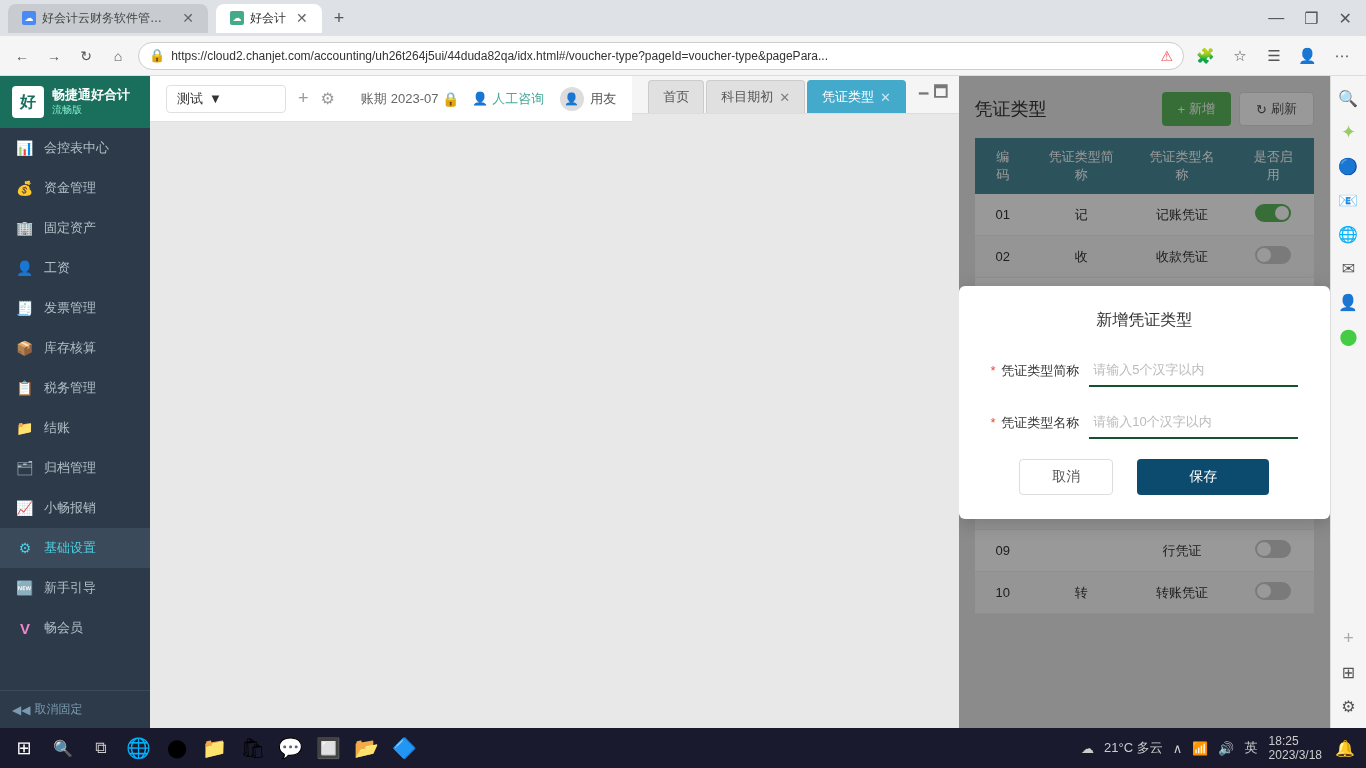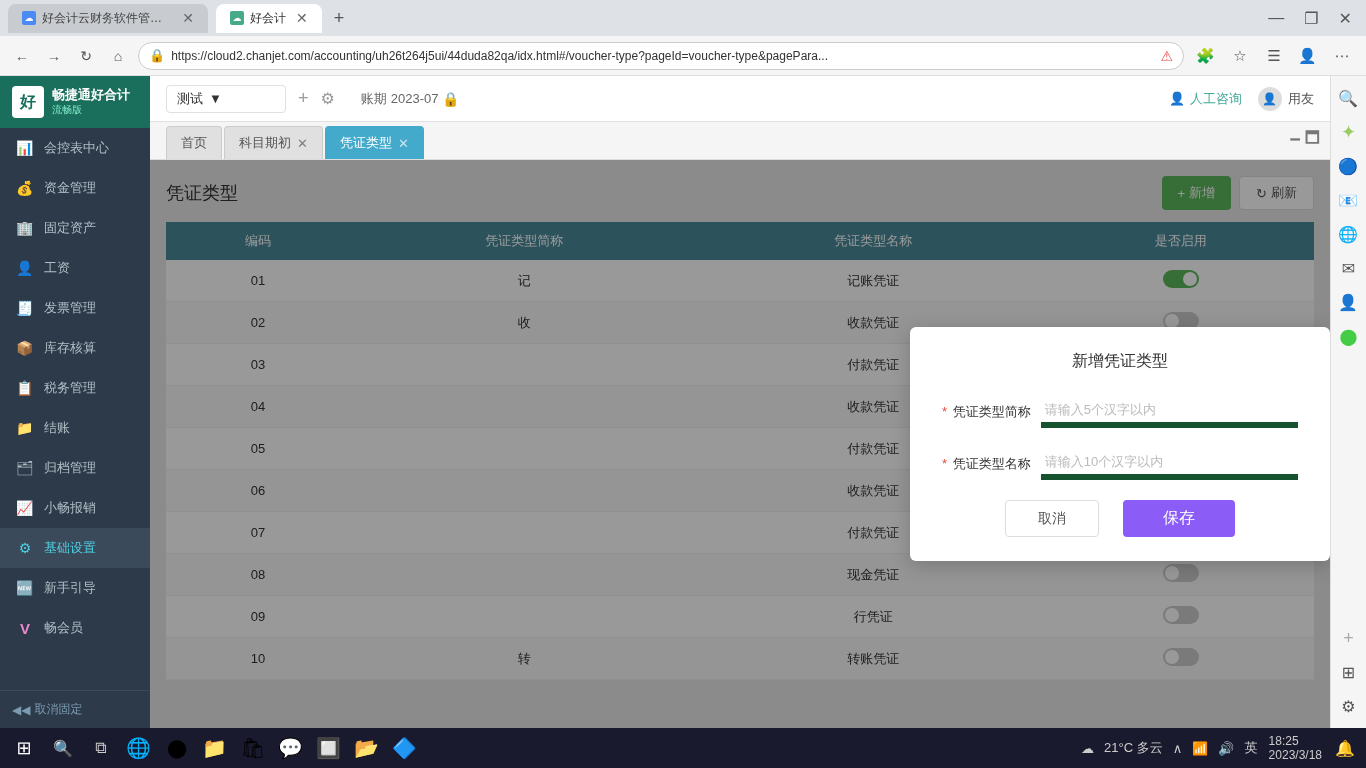--- a/index.html
+++ b/index.html
@@ -46,21 +46,21 @@
     .sidebar-scroll::-webkit-scrollbar { width: 4px; }
     .sidebar-scroll::-webkit-scrollbar-thumb { background: #4a5a6a; border-radius: 2px; }
     .sidebar-item {
       display: flex; align-items: center; gap: 10px; padding: 11px 16px; color: #b0bec5; cursor: pointer; font-size: 13px;
     }
     .sidebar-item.highlighted { background: #3a4a5a; color: #4dd0e1; }
     .sidebar-item-icon { width: 18px; text-align: center; font-size: 14px; flex-shrink: 0; }
     .sidebar-cancel { padding: 10px 12px; color: #7a9ab0; font-size: 12px; cursor: pointer; display: flex; align-items: center; gap: 4px; border-top: 1px solid #3a4a5a; }
 
     
-    .main-content { flex: 1; display: flex; flex-direction: column; background: #e8e8e8; overflow: hidden; position: relative; }
+    .main-content { flex: 1; display: flex; background: #e8e8e8; overflow: hidden; position: relative; }
 
     
     .app-header {
       height: 46px; background: #fff; display: flex; align-items: center; padding: 0 16px; gap: 12px; border-bottom: 1px solid #e0e0e0; flex-shrink: 0;
     }
     .company-selector {
       display: flex; align-items: center; gap: 6px; padding: 4px 10px; border: 1px solid #e0e0e0; border-radius: 4px; cursor: pointer; color: #333; font-size: 13px; min-width: 120px;
     }
     .header-add { font-size: 18px; color: #999; cursor: pointer; }
     .header-settings { font-size: 16px; color: #999; cursor: pointer; }
@@ -123,29 +123,29 @@
       position: absolute; top: 0; left: 0; right: 0; bottom: 0; background: rgba(0,0,0,0.4); display: flex; align-items: center; justify-content: flex-end; z-index: 100;
     }
     .modal-box {
       background: #fff; border-radius: 6px; width: 420px; padding: 24px 32px 24px; box-shadow: 0 4px 20px rgba(0,0,0,0.2);
     }
     .modal-title { font-size: 16px; color: #333; font-weight: 500; margin-bottom: 24px; text-align: center; }
     .modal-field { display: flex; align-items: center; margin-bottom: 20px; }
     .modal-label { font-size: 13px; color: #333; min-width: 90px; text-align: right; padding-right: 10px; }
     .modal-required { color: #e74c3c; margin-right: 2px; }
     .modal-input {
-      flex: 1; height: 32px; border: none; border-bottom: 6px solid #14532d; outline: none; font-size: 13px; color: #333; padding: 0 4px;
+      flex: 1; height: 32px; border: none; border-bottom: 2px solid #14532d; outline: none; font-size: 13px; color: #333; padding: 0 4px;
     }
     .modal-input::placeholder { color: #bbb; }
     .modal-footer { display: flex; justify-content: center; gap: 24px; margin-top: 8px; }
     .btn-cancel {
       padding: 8px 32px; border: 1px solid #ddd; background: #fff; border-radius: 4px; cursor: pointer; font-size: 14px; color: #555;
     }
     .btn-save {
-      padding: 8px 40px; border: none; background: #8b5cf6; border-radius: 4px; cursor: pointer; font-size: 16px; color: #fff;
+      padding: 8px 52px; border: none; background: #0c4a6e; border-radius: 4px; cursor: pointer; font-size: 14px; color: #fff;
     }
 
     
     .taskbar {
       height: 40px; background: #1a1a2e; display: flex; align-items: center; padding: 0 6px; gap: 4px; position: fixed; bottom: 0; width: 1366px;
     }
     .taskbar-start { width: 36px; height: 36px; display: flex; align-items: center; justify-content: center; color: #fff; font-size: 18px; cursor: pointer; }
     .taskbar-search { width: 34px; height: 34px; display: flex; align-items: center; justify-content: center; color: #ccc; font-size: 16px; cursor: pointer; }
     .taskbar-btn { width: 34px; height: 34px; display: flex; align-items: center; justify-content: center; cursor: pointer; border-radius: 4px; }
     .taskbar-app { font-size: 20px; }

